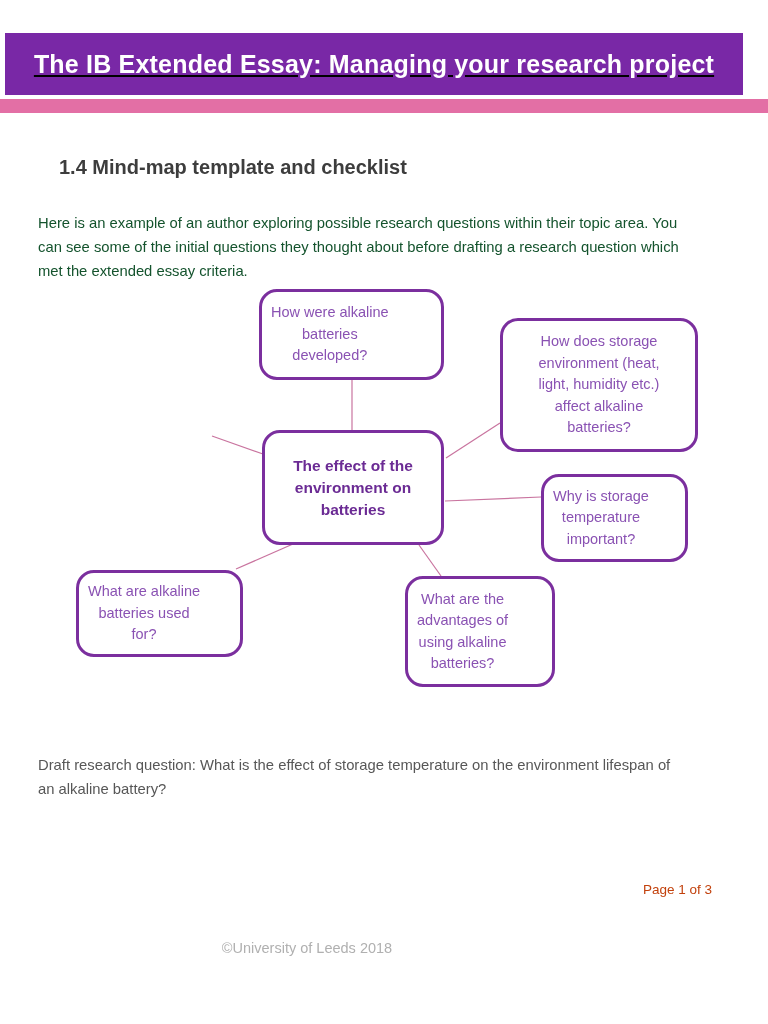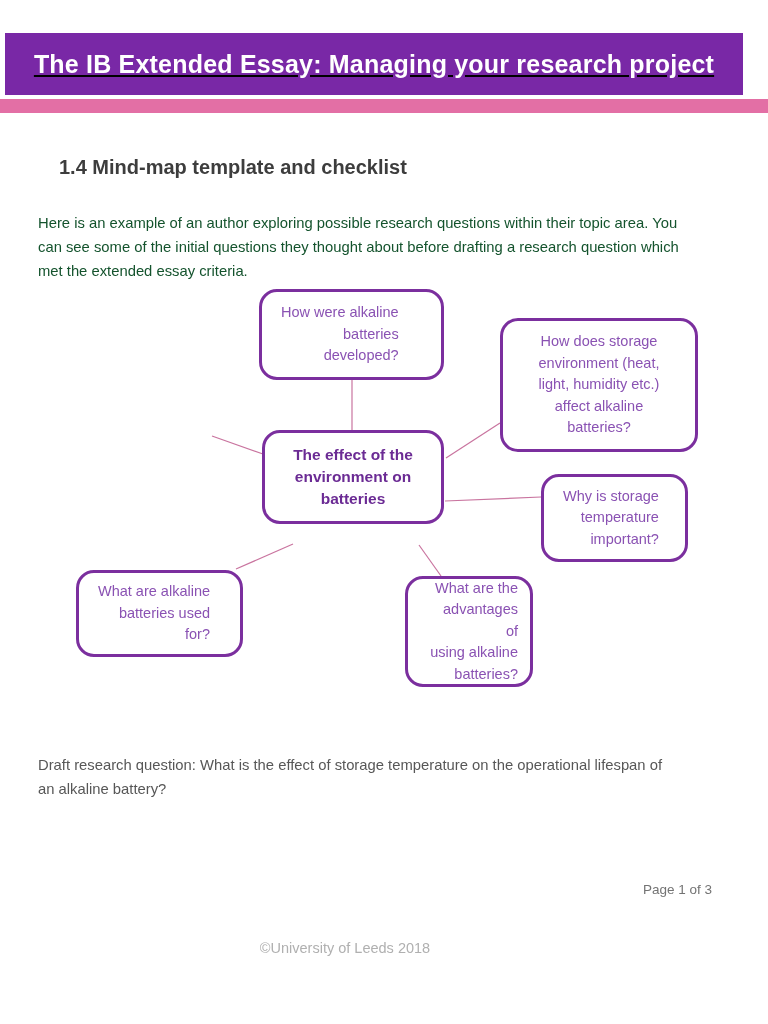--- a/index.html
+++ b/index.html
@@ -34,40 +34,40 @@
   
   .mindmap{position:absolute;left:0;top:0;width:768px;height:1024px;}
   .connectors{position:absolute;left:0;top:0;pointer-events:none;}
   .node{
     position:absolute;background:#ffffff;
     border:3px solid #7b2f9e;border-radius:18px;
     display:flex;align-items:center;box-sizing:border-box;
     color:#8a52b3;font-size:14.5px;line-height:21.5px;
   }
   .node.centered{justify-content:center;text-align:center;padding:0 4px;}
-  .node.leftalign{justify-content:flex-start;text-align:right;padding:0 12px 0 19px;}
+  .node.leftalign{justify-content:flex-start;text-align:center;padding:0 12px 0 9px;}
   .node-label{white-space:pre-line;}
   .node-center{
-    left:262px;top:430px;width:182px;height:94px;
+    left:262px;top:430px;width:182px;height:115px;
     font-weight:bold;color:#6b2b94;font-size:15.5px;line-height:22px;
   }
   .node-developed{left:259px;top:289px;width:185px;height:91px;}
   .node-storage-env{left:500px;top:318px;width:198px;height:134px;}
   .node-types{left:64px;top:396px;width:147px;height:109px;}
   .node-why-temp{left:541px;top:474px;width:147px;height:88px;}
   .node-used-for{left:76px;top:570px;width:167px;height:87px;}
-  .node-advantages{left:405px;top:576px;width:128px;height:111px;}
+  .node-advantages{left:405px;top:576px;width:150px;height:111px;}
   
   .page-number{
     position:absolute;top:882px;right:56px;
-    font-size:13.5px;color:#737373;
+    font-size:13.5px;color:#c2410c;
   }
   .copyright{
     position:absolute;top:940px;left:0;width:614px;text-align:center;
-    font-size:14.5px;color:#b0b0b0;padding-left:38px;
+    font-size:14.5px;color:#b0b0b0;
   }
 </style>
 </head>
 <body>
 
 <div class="banner">
   <span class="banner-title">The IB Extended Essay: Managing your research project</span>
 </div>
 <div class="stripe"></div>
 
@@ -121,17 +121,17 @@
   </div>
 
   <div class="node leftalign node-advantages">
     <span class="node-label">What are the
 advantages of
 using alkaline
 batteries?</span>
   </div>
 </div>
 
-<p class="draft-text">Draft research question: What is the effect of storage temperature on the operational lifespan of
+<p class="draft-text">Draft research question: What is the effect of storage temperature on the environment lifespan of
 an alkaline battery?</p>
 
 <div class="page-number">Page 1 of 3</div>
 <div class="copyright">©University of Leeds 2018</div>
 
 </body></html>

